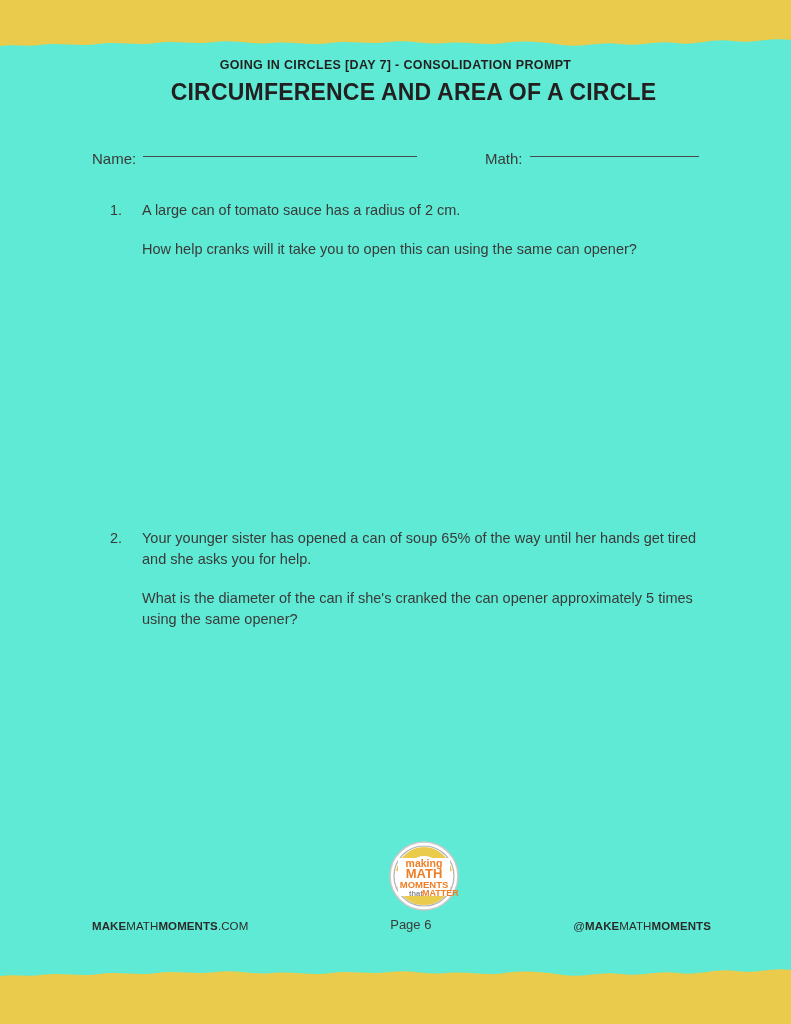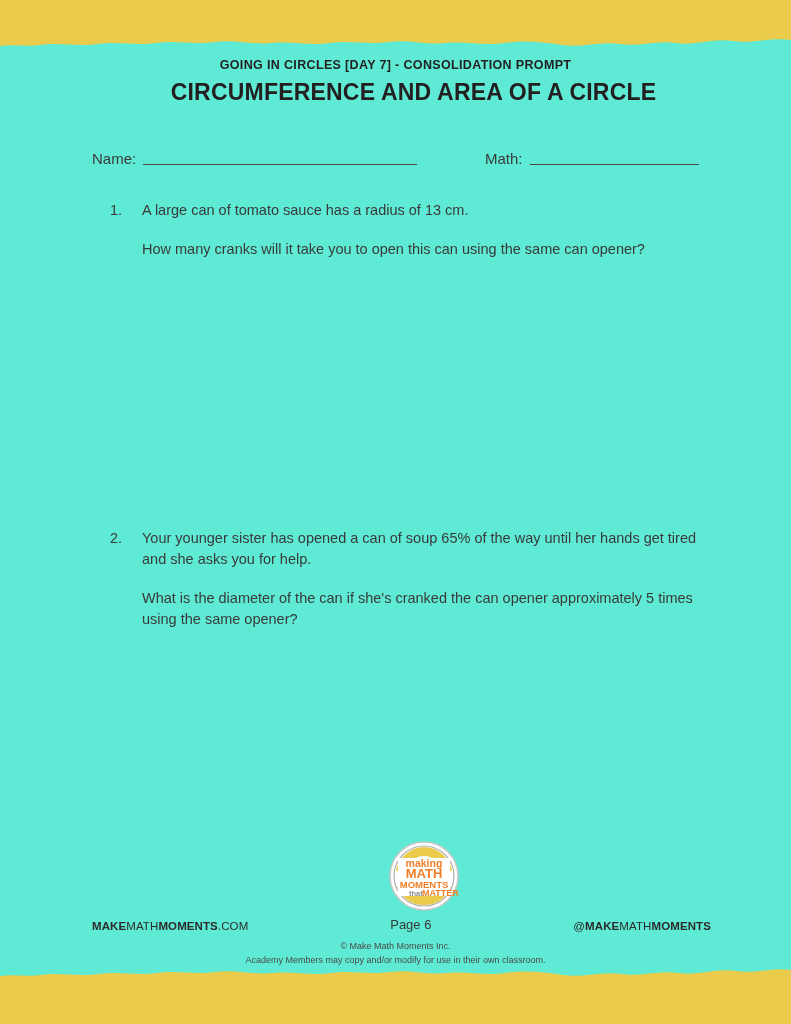--- a/index.html
+++ b/index.html
@@ -59,21 +59,21 @@
   .namedate {
     position: absolute;
     top: 150px;
     left: 92px;
     width: 607px;
     height: 24px;
   }
   .field {
     position: absolute;
     display: flex;
-    align-items: flex-end;
+    align-items: center;
     font-size: 15px;
     color: #3a3a3a;
   }
   .field-name { left: 0; width: 325px; }
   .field-date { left: 393px; width: 214px; }
   .field-label { white-space: nowrap; }
   .rule {
     flex: 1;
     margin-left: 7px;
     border-bottom: 1.4px solid #4a4a4a;
@@ -186,22 +186,22 @@
     </div>
     <div class="field field-date">
       <span class="field-label">Math:</span>
       <span class="rule"></span>
     </div>
   </div>
 
   <div class="question question-1">
     <div class="q-num">1.</div>
     <div class="q-body">
-      <p class="q-para">A large can of tomato sauce has a radius of 13 cm.</p>
-      <p class="q-para">How many cranks will it take you to open this can using the same can opener?</p>
+      <p class="q-para">A large can of tomato sauce has a radius of 2 cm.</p>
+      <p class="q-para">How help cranks will it take you to open this can using the same can opener?</p>
     </div>
   </div>
 
   <div class="question question-2">
     <div class="q-num">2.</div>
     <div class="q-body">
       <p class="q-para">Your younger sister has opened a can of soup 65% of the way until her hands get tired and she asks you for help.</p>
       <p class="q-para">What is the diameter of the can if she's cranked the can opener approximately 5 times using the same opener?</p>
     </div>
   </div>
@@ -226,24 +226,20 @@
   </div>
 
   <div class="footer-row">
     <div class="footer-left"><span class="b">MAKE</span><span class="n">MATH</span><span class="b">MOMENTS</span><span class="n">.COM</span></div>
 
     <div class="footer-center">Page 6</div>
 
     <div class="footer-right"><span class="n">@</span><span class="b">MAKE</span><span class="n">MATH</span><span class="b">MOMENTS</span></div>
   </div>
 
-  <div class="copyright">
-    <div>© Make Math Moments Inc.</div>
-    <div>Academy Members may copy and/or modify for use in their own classroom.</div>
-  </div>
 
   <div class="band band-bottom">
     <svg viewBox="0 0 791 66" preserveAspectRatio="none" xmlns="http://www.w3.org/2000/svg">
       <path d="M0,66 L791,66 L791,12 C772,9 756,16 736,13 C715,10 699,18 678,15
                C657,12 641,19 621,16 C600,13 584,20 563,17 C542,14 526,12 505,15
                C484,18 468,13 447,15 C426,17 410,11 389,14 C368,17 352,12 331,15
                C310,18 294,13 273,15 C252,17 236,11 215,14 C194,17 178,12 157,15
                C136,18 120,13 99,16 C78,19 62,14 41,17 C28,19 14,16 0,18 Z" fill="#ebcb4c"></path>
     </svg>
   </div>

